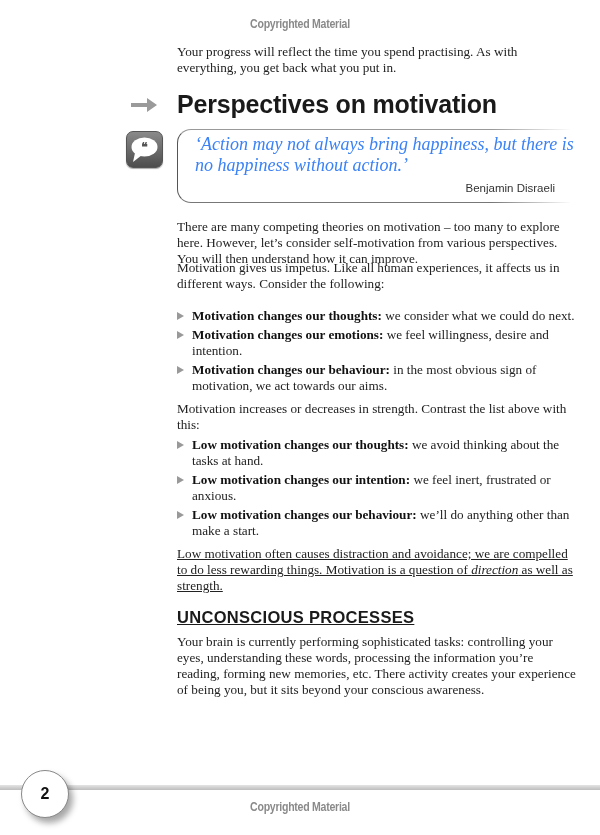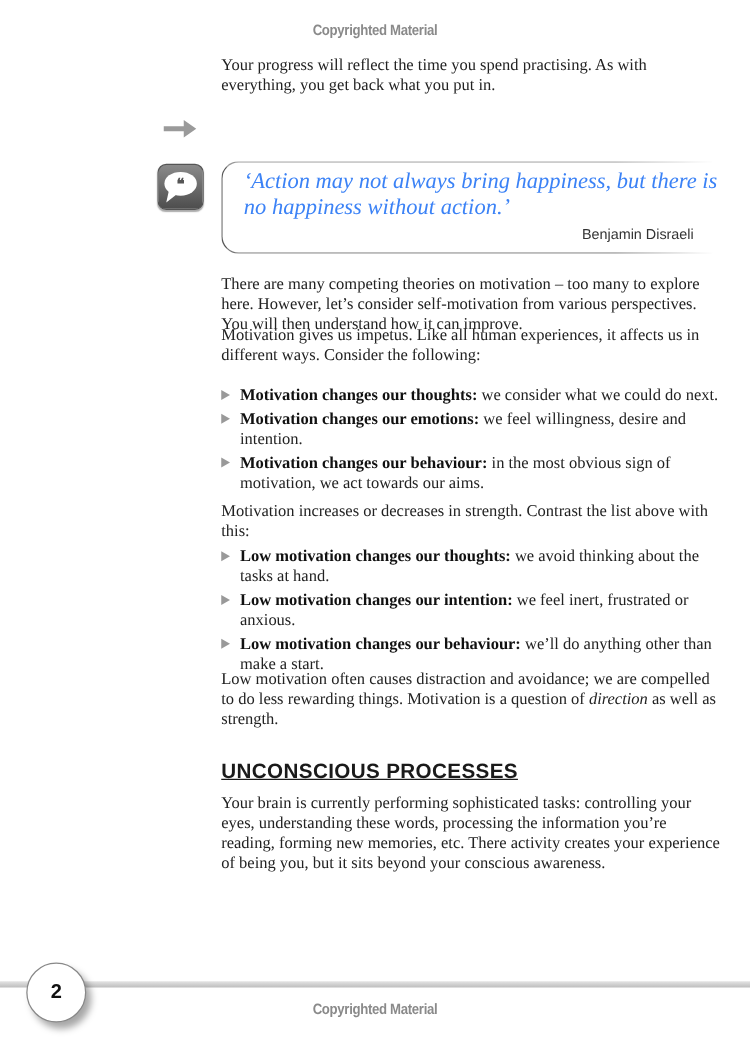--- a/index.html
+++ b/index.html
@@ -80,20 +80,21 @@
 <div class="copyright top">Copyrighted Material</div>
 
 <p class="body-text" style="top:44px;">Your progress will reflect the time you spend practising. As with everything, you get back what you put in.</p>
 
 <div class="heading-row">
   <span class="arrow-icon">
     <svg width="34" height="26" viewBox="0 0 34 26">
       <path d="M4 11 H20 V6 L30 13 L20 20 V15 H4 Z" fill="#9a9a9a"></path>
     </svg>
   </span>
+  <h1 class="h1">Perspectives on motivation</h1>
 </div>
 
 <div class="quote-icon">
   <svg width="35" height="35" viewBox="0 0 35 35">
     <ellipse cx="17.5" cy="15" rx="13" ry="9.5" fill="#fff"></ellipse>
     <path d="M8 21 L6 30 L15 23 Z" fill="#fff"></path>
     <text x="17.5" y="19" text-anchor="middle" font-family="Liberation Serif, serif" font-size="12" font-weight="bold" fill="#555">❝</text>
   </svg>
 </div>
 <div class="quote-box"></div>
@@ -110,20 +111,20 @@
 </ul>
 
 <p class="body-text" style="top:401px;">Motivation increases or decreases in strength. Contrast the list above with this:</p>
 
 <ul class="bullets" style="top:437px;">
   <li><span class="tri"></span><b>Low motivation changes our thoughts:</b><span> we avoid thinking about the tasks at hand.</span></li>
   <li><span class="tri"></span><b>Low motivation changes our intention:</b><span> we feel inert, frustrated or anxious.</span></li>
   <li><span class="tri"></span><b>Low motivation changes our behaviour:</b><span> we’ll do anything other than make a start.</span></li>
 </ul>
 
-<p class="body-text" style="top:535px;"><span>Low motivation often causes distraction and avoidance; we are compelled to do less rewarding things. Motivation is a question of </span><i>direction</i><span> as well as strength.</span></p>
+<p class="body-text" style="top:546px;text-decoration:underline;"><span>Low motivation often causes distraction and avoidance; we are compelled to do less rewarding things. Motivation is a question of </span><i>direction</i><span> as well as strength.</span></p>
 
 <h2 class="h2">UNCONSCIOUS PROCESSES</h2>
 <p class="body-text" style="top:634px;">Your brain is currently performing sophisticated tasks: controlling your eyes, understanding these words, processing the information you’re reading, forming new memories, etc. There activity creates your experience of being you, but it sits beyond your conscious awareness.</p>
 
 <div class="footer-rule"></div>
 <div class="page-badge">2</div>
 <div class="copyright bottom">Copyrighted Material</div>
 
 </body></html>

